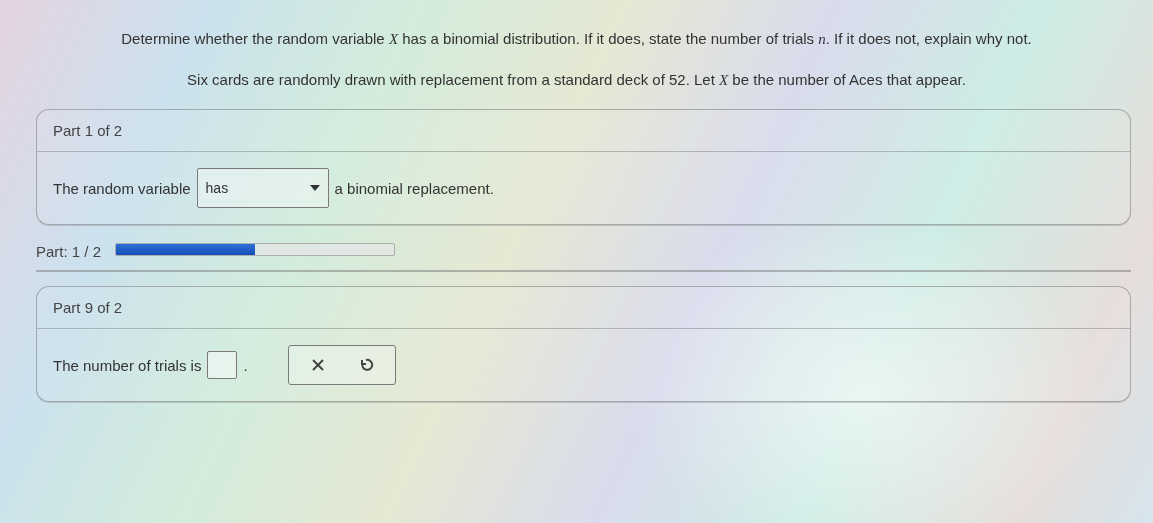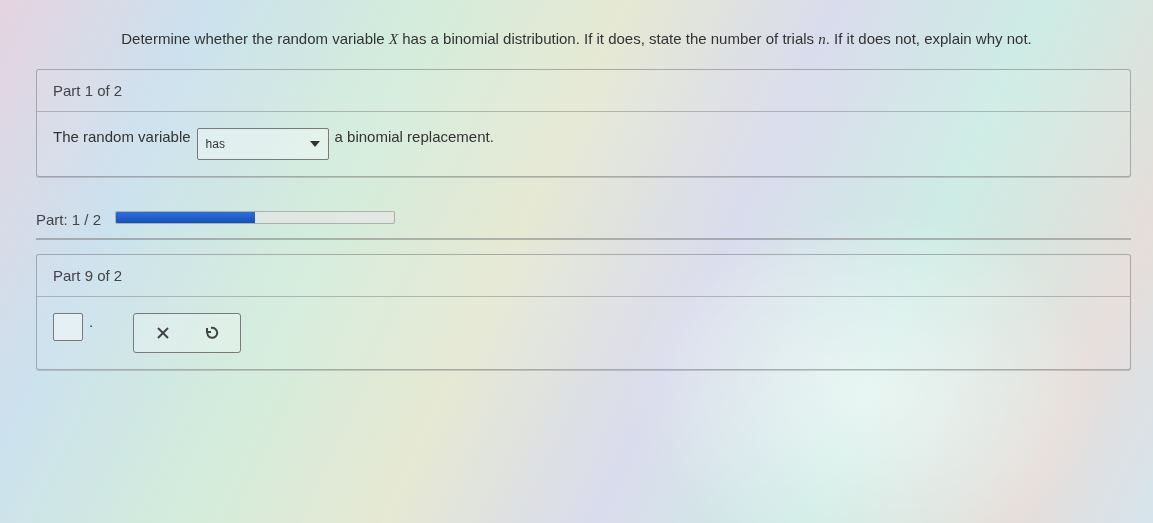--- a/index.html
+++ b/index.html
@@ -19,40 +19,40 @@
         rgba(180,255,230,0.30) 75%,
         rgba(255,210,200,0.35) 90%,
         rgba(210,230,255,0.35) 100%),
       #d8e4e4;
     padding: 28px 22px 0 22px;
   }
   .prompt { line-height: 1.5; text-align: center; }
   .prompt p { margin-bottom: 18px; }
   .mathit { font-family: "Times New Roman", serif; font-style: italic; }
   .block {
-    margin: 0 0 34px 14px;
+    margin: 0 0 18px 14px;
     background: rgba(255,255,255,0.06);
     border: 1px solid rgba(120,120,120,0.55);
-    border-radius: 3px;
+    border-radius: 13px;
     box-shadow: 0 1px 0 rgba(0,0,0,0.15);
   }
   .block-hdr {
     padding: 12px 16px;
     border-bottom: 1px solid rgba(120,120,120,0.45);
     color: #444;
   }
-  .block-body { padding: 16px; display: flex; flex-wrap: wrap; gap: 6px; }
+  .block-body { padding: 16px; display: flex; align-items: center; flex-wrap: wrap; gap: 6px; }
   .selectish {
     display: inline-flex; align-items: center; justify-content: space-between;
-    min-width: 132px; height: 32px;
+    min-width: 132px; height: 40px;
     padding: 0 8px;
     background: rgba(255,255,255,0.35);
     border: 1px solid #7a7a7a;
     border-radius: 2px;
-    font-size: 12px; color: #333;
+    font-size: 14px; color: #333;
     cursor: pointer;
   }
   .selectish .caret {
     width: 0; height: 0; margin-left: 10px;
     border-left: 5px solid transparent;
     border-right: 5px solid transparent;
     border-top: 6px solid #333;
   }
   .progress-row {
     margin: 0 0 14px 14px;
@@ -97,20 +97,23 @@
   }
   .iconbtn svg { width: 16px; height: 16px; stroke: #444; stroke-width: 2; fill: none; }
 </style>
 </head>
 <body>
 
 <div class="prompt">
   <p>
     <span>Determine whether the random variable </span><span class="mathit">X</span><span> has a binomial distribution. If it does, state the number of trials </span><span class="mathit">n</span><span>. If it does not, explain why not.</span>
   </p>
+  <p>
+    <span>Six cards are randomly drawn with replacement from a standard deck of 52. Let </span><span class="mathit">X</span><span> be the number of Aces that appear.</span>
+  </p>
 </div>
 
 <div class="block">
   <div class="block-hdr">Part 1 of 2</div>
   <div class="block-body">
     <span>The random variable </span>
     <span class="selectish">
       <span>has</span>
       <span class="caret"></span>
     </span>
@@ -121,20 +124,21 @@
 <div class="progress-row">
   <span>Part: 1 / 2</span>
   <div class="progressbar">
     <div class="fill" style="width: 50%;"></div>
   </div>
 </div>
 
 <div class="block">
   <div class="block-hdr">Part 9 of 2</div>
   <div class="block-body">
+    <span>The number of trials is </span>
     <input class="num-input" type="text" value="" style="">
     <span>.</span>
 
     <span class="btnbox">
       <span class="iconbtn">
         <svg viewBox="0 0 16 16">
           <line x1="3" y1="3" x2="13" y2="13"></line>
           <line x1="13" y1="3" x2="3" y2="13"></line>
         </svg>
       </span>

